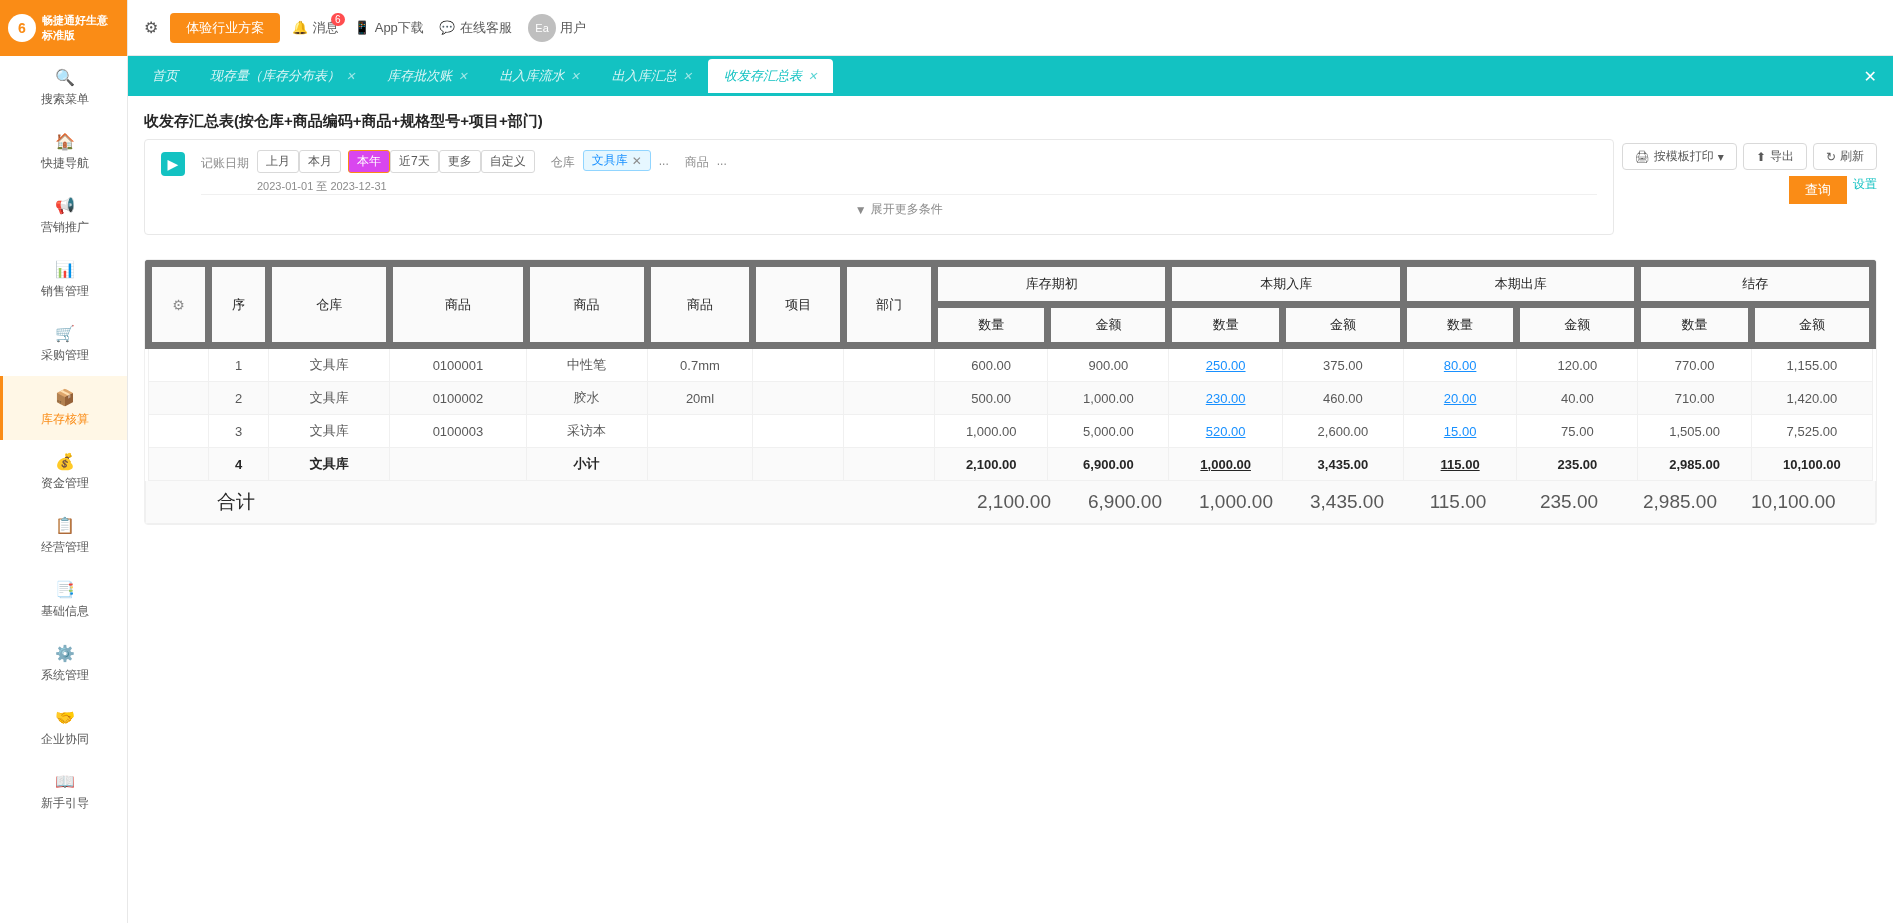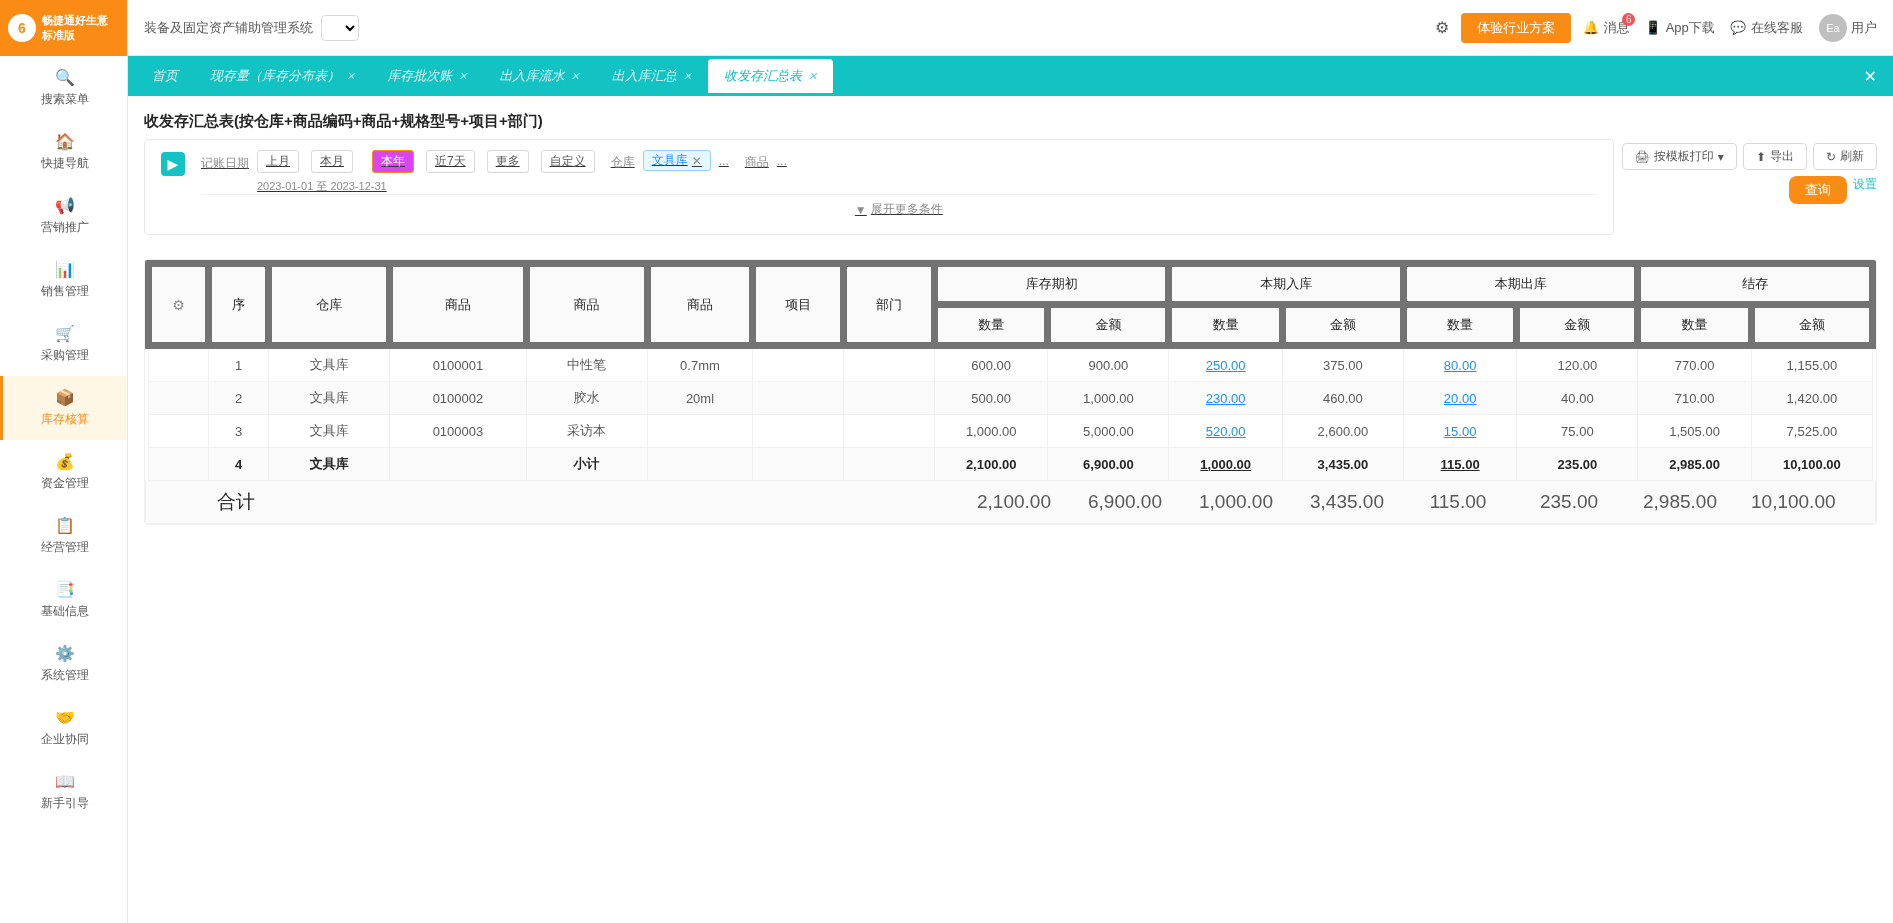--- a/index.html
+++ b/index.html
@@ -42,28 +42,28 @@
     .content { flex: 1; overflow-y: auto; padding: 0; background: #f0f2f5; }
     .page-container { background: #fff; margin: 0; padding: 16px; min-height: 100%; }
 
     
     .page-title { font-size: 15px; font-weight: 600; color: #262626; margin-bottom: 8px; }
 
     
     .filter-bar { background: #fff; border: 1px solid #e8e8e8; border-radius: 4px; padding: 10px 16px; margin-bottom: 12px; display: flex; align-items: flex-start; gap: 16px; flex-wrap: wrap; }
     .filter-toggle-btn { background: #13c2c2; color: #fff; border: none; border-radius: 4px; width: 24px; height: 24px; cursor: pointer; font-size: 14px; display: flex; align-items: center; justify-content: center; flex-shrink: 0; margin-top: 2px; }
     .filter-label { color: #8c8c8c; font-size: 12px; white-space: nowrap; padding-top: 4px; }
-    .date-btns { display: flex; align-items: flex-start; gap: 12px; flex-wrap: wrap; }
+    .date-btns { display: flex; align-items: flex-start; gap: 0; flex-wrap: wrap; }
     .date-btn { border: 1px solid #d9d9d9; background: #fff; border-radius: 3px; padding: 2px 8px; font-size: 12px; cursor: pointer; color: #595959; }
     .date-btn.active { background: #d946ef; border-color: #fa8c16; color: #fff; margin-left: 7px; }
     .date-range { font-size: 11px; color: #8c8c8c; padding-top: 2px; }
     .filter-tag { display: flex; align-items: center; gap: 4px; background: #e6f7ff; border: 1px solid #91d5ff; border-radius: 3px; padding: 1px 8px; font-size: 12px; color: #1890ff; }
     .filter-tag-close { cursor: pointer; color: #8c8c8c; }
     .filter-more-btn { color: #8c8c8c; font-size: 12px; cursor: pointer; }
-    .query-btn { background: #fa8c16; color: #fff; border: none; border-radius: 8px; padding: 5px 16px; font-size: 13px; cursor: pointer; }
+    .query-btn { background: #fa8c16; color: #fff; border: none; border-radius: 0; padding: 5px 16px; font-size: 13px; cursor: pointer; }
     .settings-link { color: #13c2c2; font-size: 12px; cursor: pointer; }
     .action-btn { border: 1px solid #d9d9d9; background: #fff; border-radius: 4px; padding: 4px 12px; font-size: 12px; cursor: pointer; display: flex; align-items: center; gap: 4px; color: #595959; }
 
     
     .expand-bar { display: flex; align-items: center; justify-content: center; padding: 6px; border-top: 1px solid #f0f0f0; }
     .expand-btn { color: #8c8c8c; font-size: 12px; cursor: pointer; display: flex; align-items: center; gap: 4px; background: none; border: none; }
 
     
     .table-wrapper { border: 1px solid #f0f0f0; border-radius: 4px; overflow: auto; }
     table { width: 100%; border-collapse: collapse; font-size: 13px; }
@@ -152,24 +152,20 @@
       <div class="sidebar-item">
         <span class="sidebar-item-icon">📖</span>
         <span class="sidebar-item-label">新手引导</span>
       </div>
     </div>
 </div>
 
 <div class="main">
 
   <div class="top-header">
-    <span class="system-title">
-      <span>装备及固定资产辅助管理系统</span>
-      <select class="system-select"></select>
-    </span>
     <span class="settings-btn">⚙</span>
     <button class="trial-btn">体验行业方案</button>
     <div class="header-actions">
       <div class="notification-wrapper header-action-item">
         <span>🔔</span>
         <span class="notification-badge">6</span>
 
         <span>消息</span>
       </div>
       <div class="header-action-item">
@@ -217,21 +213,21 @@
 
   <div class="content">
     <div class="page-container">
 
       <div class="page-title">收发存汇总表(按仓库+商品编码+商品+规格型号+项目+部门)</div>
 
       <div style="display:flex; align-items:flex-start; gap:8px; margin-bottom:12px;">
 
         <div class="filter-bar" style="flex:1; position:relative;">
           <button class="filter-toggle-btn">▶</button>
-          <div style="flex:1;text-decoration:underline;">
+          <div style="flex:1;">
             <div style="display:flex; align-items:flex-start; gap:16px; flex-wrap:wrap;">
 
               <div style="display:flex; flex-direction:column; gap:4px;">
                 <div style="display:flex; align-items:center; gap:8px;">
                   <span class="filter-label">记账日期</span>
                   <div class="date-btns">
 
                   <button class="date-btn">上月</button>
                       <button class="date-btn">本月</button>
                       <button class="date-btn active">本年</button>

